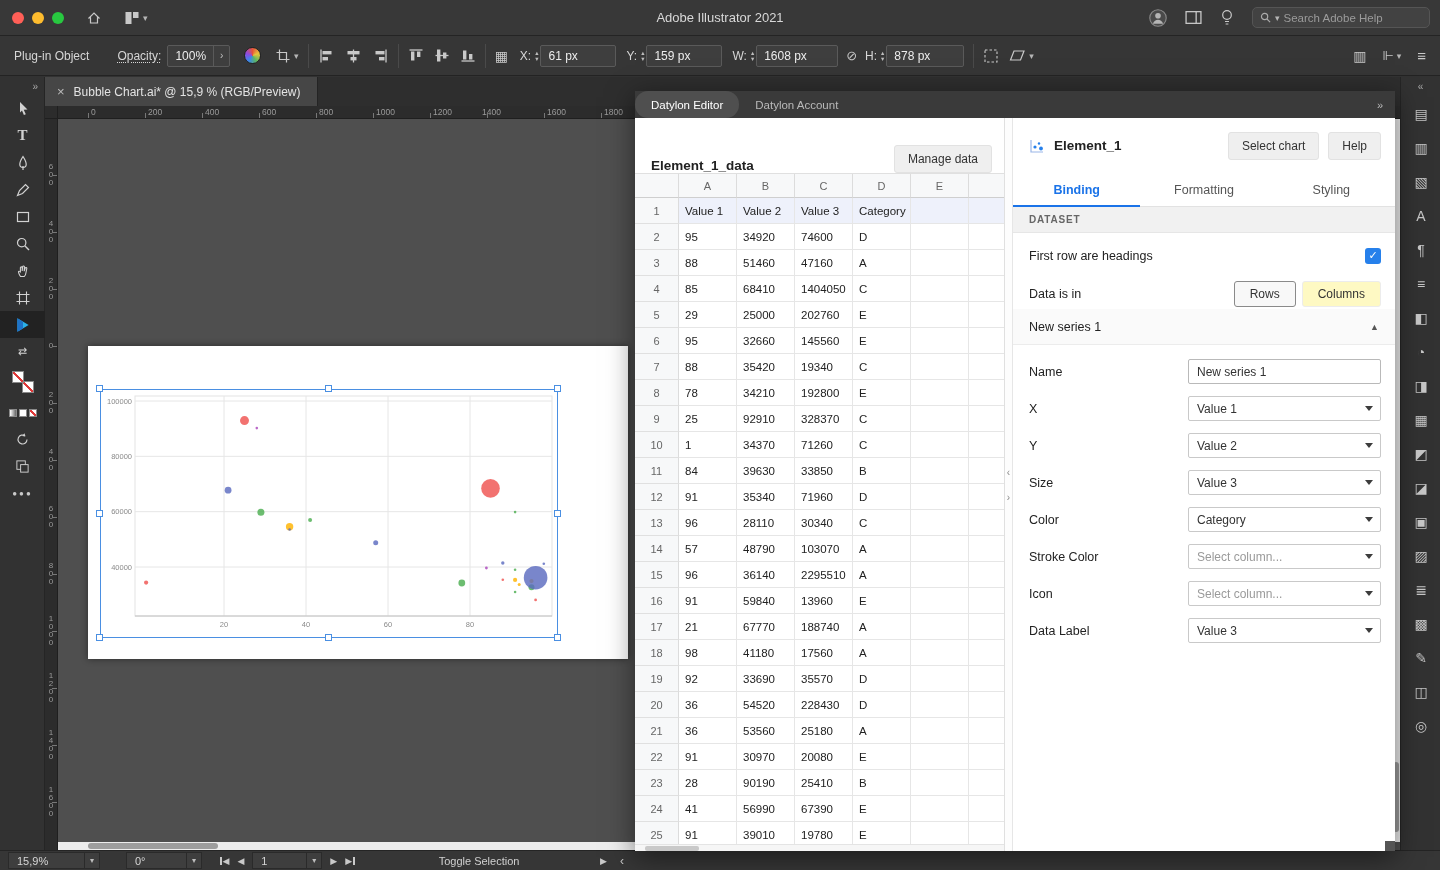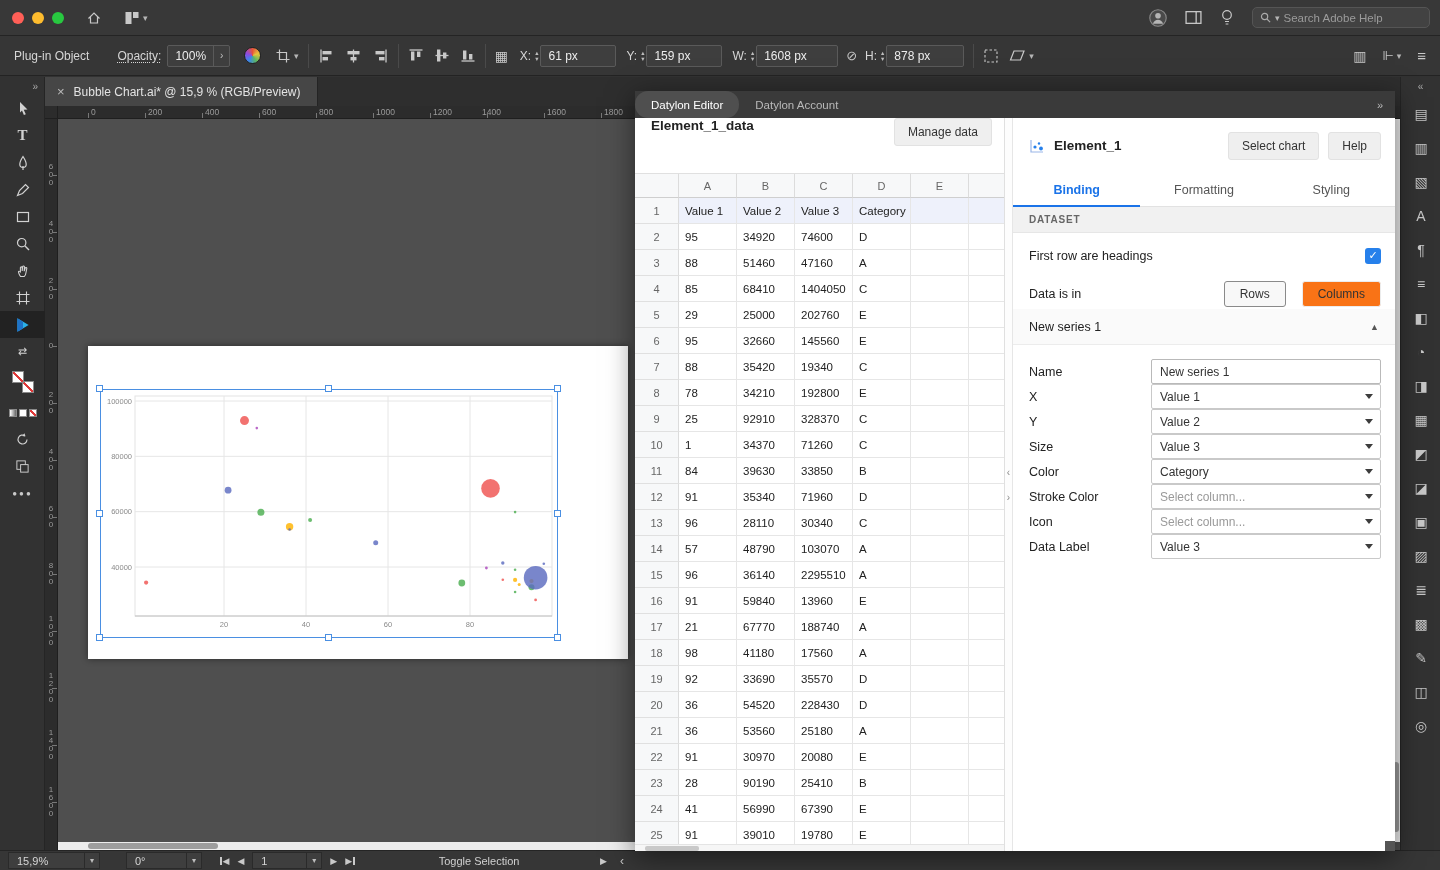--- a/index.html
+++ b/index.html
@@ -103,21 +103,21 @@
     box-shadow:0 6px 26px rgba(0,0,0,.5); z-index:30; display:flex; flex-direction:column; }
   .dp-tabbar { height:27px; background:#3a3a3a; display:flex; align-items:stretch; flex:0 0 27px; }
   .dp-tab { padding:0 16px; display:flex; align-items:center; font-size:11.5px; color:#b9b9b9;border-radius:13px; }
   .dp-tab.active { background:#4f4f4f; color:#fff; }
   .dp-more { margin-left:auto; color:#b9b9b9; font-size:11px; display:flex; align-items:center;
     padding-right:12px; }
   .dp-body { flex:1; display:flex; position:relative; overflow:hidden; }
 
   
   .sheet { width:370px; border-right:1px solid #e0e0e0; position:relative; }
-  .sheet-title { height:55px; display:flex; align-items:flex-start; padding:0 12px 0 16px; }
+  .sheet-title { height:55px; display:flex; align-items:flex-end; padding:0 12px 0 16px; }
   .sheet-title .tname { font-size:13.5px; font-weight:bold; color:#222; }
   .btn { background:#efefef; border:1px solid #e2e2e2; border-radius:3px; color:#333;
     font-size:12px; padding:6px 13px; font-family:inherit; }
   .sheet-title .btn { margin-left:auto; }
   .sheet-cols { display:flex; height:25px; border-top:1px solid #e0e0e0; }
   .sc { width:58px; background:#f7f8f9; border-right:1px solid #dcdcdc; border-bottom:1px solid #cfcfcf;
     display:flex; align-items:center; justify-content:center; font-size:11px; color:#666; }
   .sc.corner { width:44px; }
   .sc.partial { flex:1; border-right:none; }
   .srow { display:flex; height:26px; }
@@ -148,29 +148,29 @@
   .itab.active { color:#1a73e8; font-weight:bold; }
   .itab.active:after { content:""; position:absolute; left:0; right:0; bottom:-1px; height:2px;
     background:#1a73e8; }
   .band { height:26px; background:#f1f1f1; display:flex; align-items:center; padding-left:16px;
     font-size:10px; font-weight:bold; letter-spacing:.8px; color:#666;
     border-bottom:1px solid #e6e6e6; }
   .irow { min-height:40px; display:flex; align-items:center; padding:5px 14px 0 16px; font-size:12.5px;
     color:#222; }
   .checkbox { margin-left:auto; width:16px; height:16px; border-radius:3px; background:#2680eb;
     color:#fff; font-size:11px; display:flex; align-items:center; justify-content:center; }
-  .chips { margin-left:auto; display:flex; gap:16px; }
-  .chip { background:#f97316; border:1px solid #ececec; border-radius:3px; padding:5px 15px;
+  .chips { margin-left:auto; display:flex; gap:6px; }
+  .chip { background:#fef9c3; border:1px solid #ececec; border-radius:3px; padding:5px 15px;
     font-size:12px; color:#333; font-family:inherit; }
   .chip.selected { background:#f8f8f8; border:1px solid #8a8a8a; }
   .series-row { height:36px; display:flex; align-items:center; padding:0 16px; font-size:12.5px;
     color:#222; background:#fafafa; border-bottom:1px solid #ececec; }
   .series-row .caret-up { margin-left:auto; font-size:9px; color:#555; }
   .fields { padding:14px 14px 0 16px; }
-  .frow { display:flex; align-items:center; margin-bottom:0; }
+  .frow { display:flex; align-items:center; margin-bottom:12px;gap:37px; }
   .flabel { width:122px; font-size:12.5px; color:#222; }
   .fctl { flex:1; height:25px; display:flex; align-items:center; font-size:12px; color:#333;
     background:#fff; }
   .f-input { border:1px solid #b9b9b9; border-radius:2px; padding-left:8px; }
   .f-select { border:1px solid #c9c9c9; border-radius:2px; padding-left:8px; position:relative; }
   .f-select .ph { color:#9a9a9a; }
   .f-select .caret { margin-left:auto; margin-right:7px; width:0; height:0;
     border-left:4px solid transparent; border-right:4px solid transparent;
     border-top:5px solid #3c3c3c; }
   .insp-resize { position:absolute; right:0; bottom:0; width:10px; height:10px; background:#555; }
@@ -200,20 +200,21 @@
       <path d="M2.5 8.5 L8 3 L13.5 8.5 M4.5 7.2 V13 H11.5 V7.2" fill="none" stroke="#c9c9c9" stroke-width="1.2"></path>
     </svg>
   </div>
   <div class="tb-icon">
     <svg width="16" height="16" viewBox="0 0 16 16">
       <rect x="1.5" y="2" width="6" height="12" fill="#c9c9c9"></rect>
       <rect x="9" y="2" width="5.5" height="6" fill="#c9c9c9"></rect>
     </svg>
     <span class="chev">▾</span>
   </div>
+  <div class="win-title">Adobe Illustrator 2021</div>
   <div class="tb-right">
     <svg width="18" height="18" viewBox="0 0 16 16">
       <circle cx="8" cy="8" r="7.3" fill="#4a4a4a" stroke="#8a8a8a"></circle>
       <circle cx="8" cy="6" r="2.5" fill="#b5b5b5"></circle>
       <path d="M3.4 13.2 C4.3 10.7 6.1 9.6 8 9.6 C9.9 9.6 11.7 10.7 12.6 13.2" fill="#b5b5b5"></path>
     </svg>
     <svg width="17" height="15" viewBox="0 0 16 14">
       <rect x="1" y="1.5" width="14" height="11" fill="none" stroke="#c9c9c9" stroke-width="1.2"></rect>
       <line x1="10.5" y1="1.5" x2="10.5" y2="12.5" stroke="#c9c9c9" stroke-width="1.2"></line>
     </svg>

